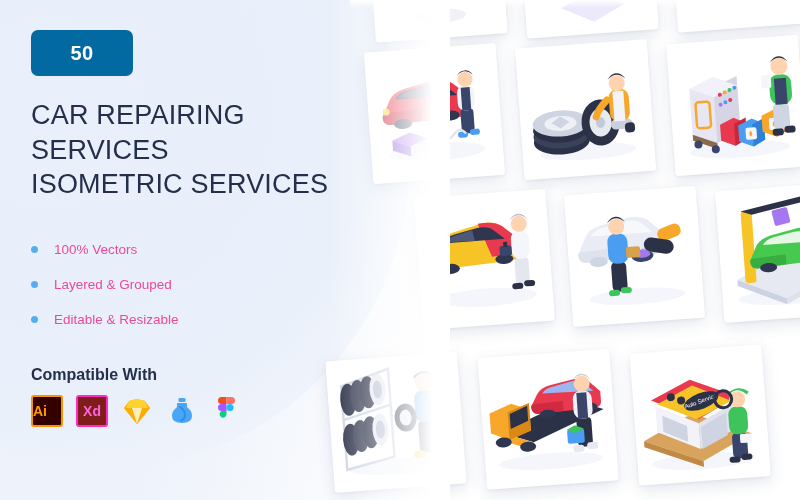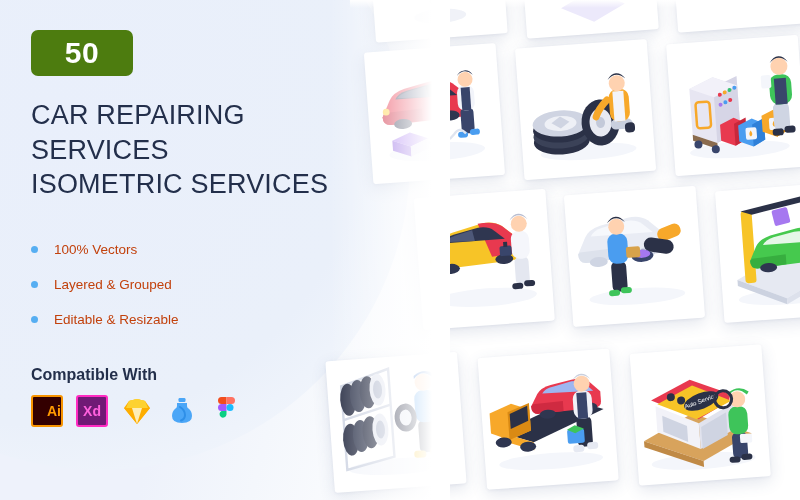--- a/index.html
+++ b/index.html
@@ -34,22 +34,22 @@
     position:absolute; left:330px; top:0; width:120px; height:500px;
     background:linear-gradient(90deg, rgba(238,242,251,0) 0%, #ffffff 85%);
   }
 
   
   .left { position:absolute; left:31px; top:0; width:330px; height:500px; }
 
   .badge {
     display:inline-flex; align-items:center; justify-content:center;
     width:102px; height:46px; border-radius:7px;
-    background:#4d7c0f;
-    color:#ffffff; font-size:30px; font-weight:bold; letter-spacing:.5px;
+    background:#0369a1;
+    color:#ffffff; font-size:20px; font-weight:bold; letter-spacing:.5px;
     margin-top:30px;
   }
 
   .title {
     margin-top:22px;
     color:#232f4b;
     font-size:27px; font-weight:normal; line-height:1.28;
     letter-spacing:.2px;
   }
   .title .l2 { display:block; }
@@ -58,40 +58,40 @@
     margin-top:19px;
     color:#333f5c;
     font-size:13.5px; line-height:1.52;
     max-width:285px;
   }
 
   .features { margin-top:30px; list-style:none; }
   .feature-item {
     display:flex; align-items:center;
     height:35px;
-    color:#c2410c; font-size:13.5px;
+    color:#ec4899; font-size:13.5px;
   }
   .dot {
     width:7px; height:7px; border-radius:50%;
     background:#56aef2; margin-right:16px; flex:0 0 auto;
   }
 
   .compat-label {
     margin-top:29px;
     color:#232f4b; font-size:16px; font-weight:bold;
   }
   .compat-row { margin-top:11px; display:flex; align-items:flex-end; gap:13px; }
   .compat-icon { width:32px; height:32px; position:relative; }
 
   
   .ai-ic { background:#300; border:2.2px solid #f79400; border-radius:3px;
-           display:flex;align-items:center;justify-content:flex-end; }
+           display:flex;align-items:center;justify-content:flex-start; }
   .ai-ic span { color:#ff9a00; font-size:14px; font-weight:bold; line-height:1; }
   
-  .xd-ic { background:#701a75; border:2.2px solid #ff2bc2; border-radius:3px;
+  .xd-ic { background:#7f1d1d; border:2.2px solid #ff2bc2; border-radius:3px;
            display:flex;align-items:center;justify-content:center; }
   .xd-ic span { color:#ff61dd; font-size:14px; font-weight:bold; line-height:1; }
 
   
   .iv-ic svg, .sk-ic svg, .fg-ic svg { display:block; }
 
   
   .cards {
     position:absolute; left:0; top:0; width:800px; height:500px;
     transform:rotate(-4.2deg);

